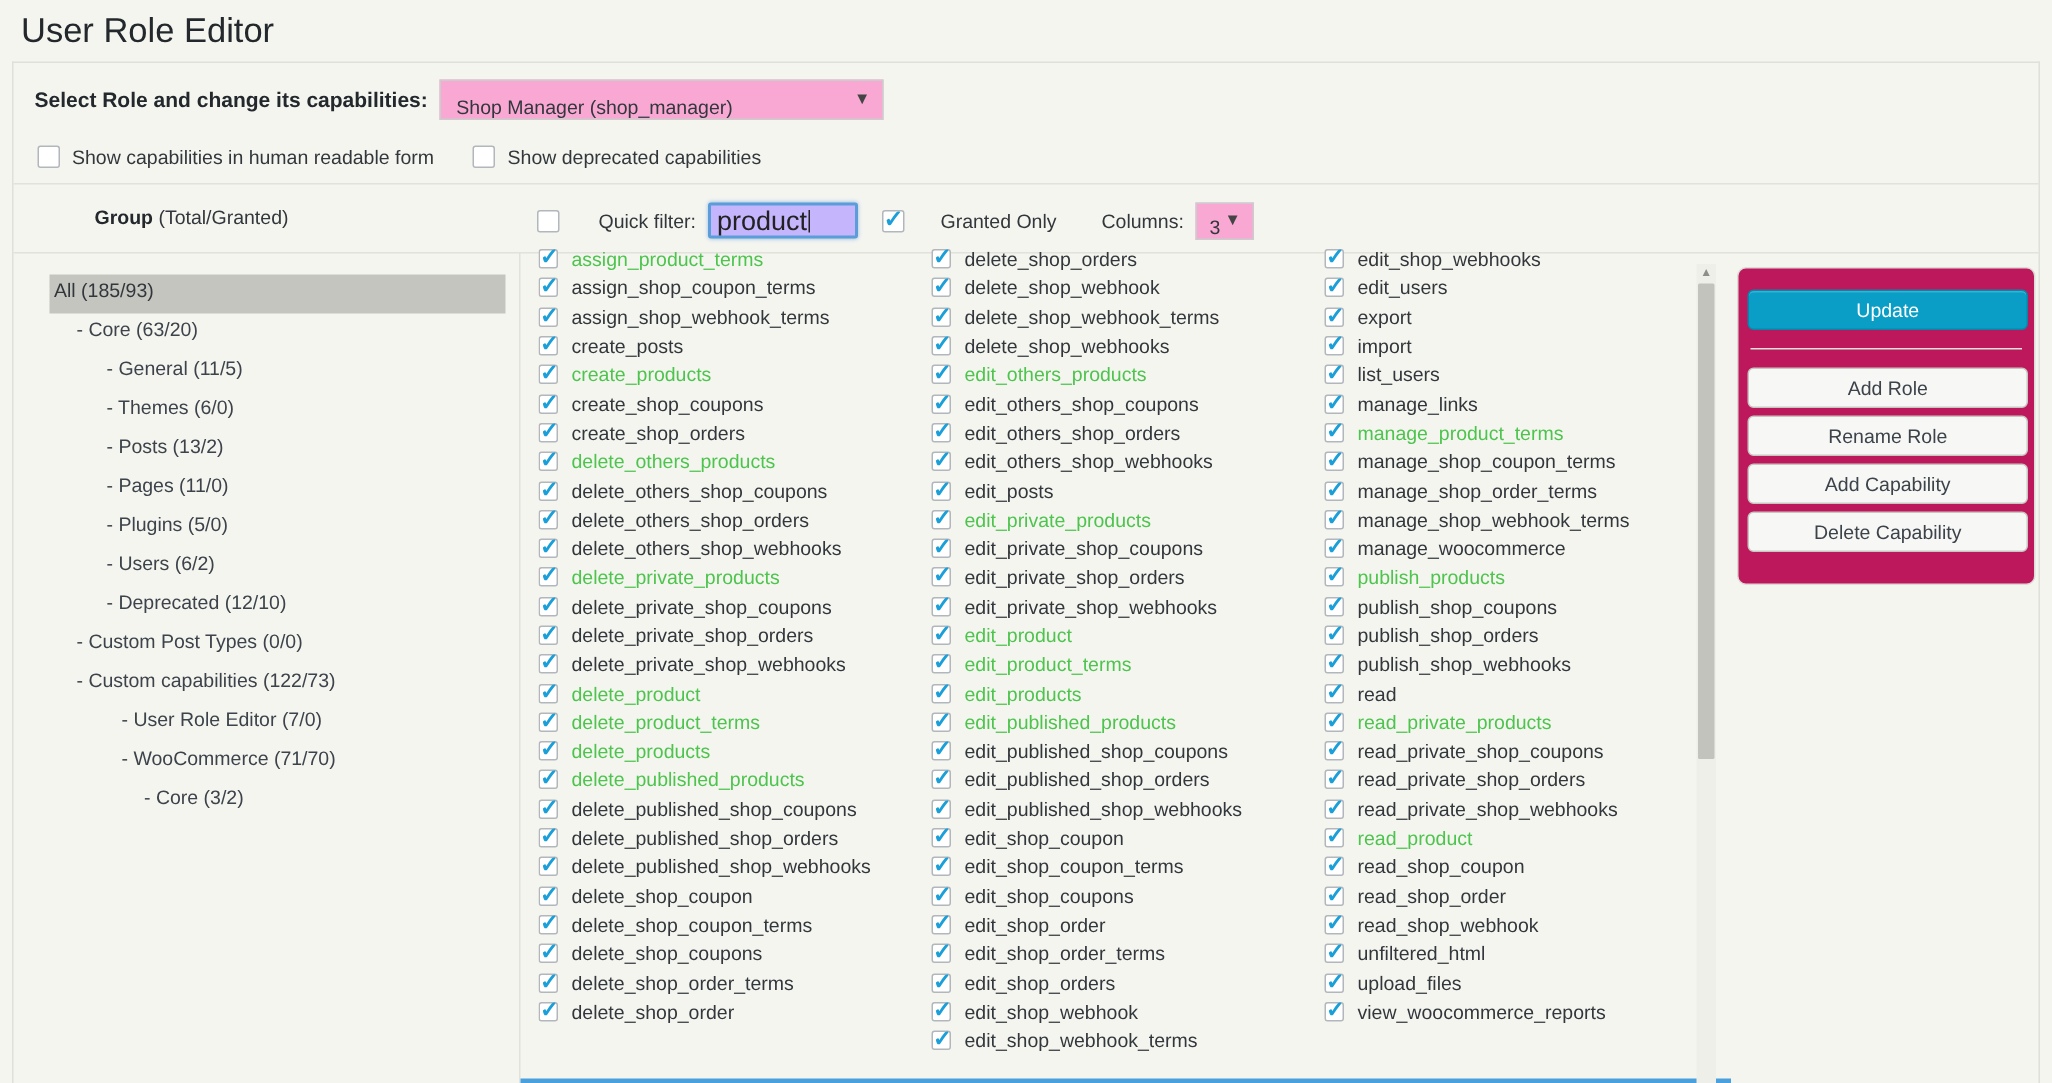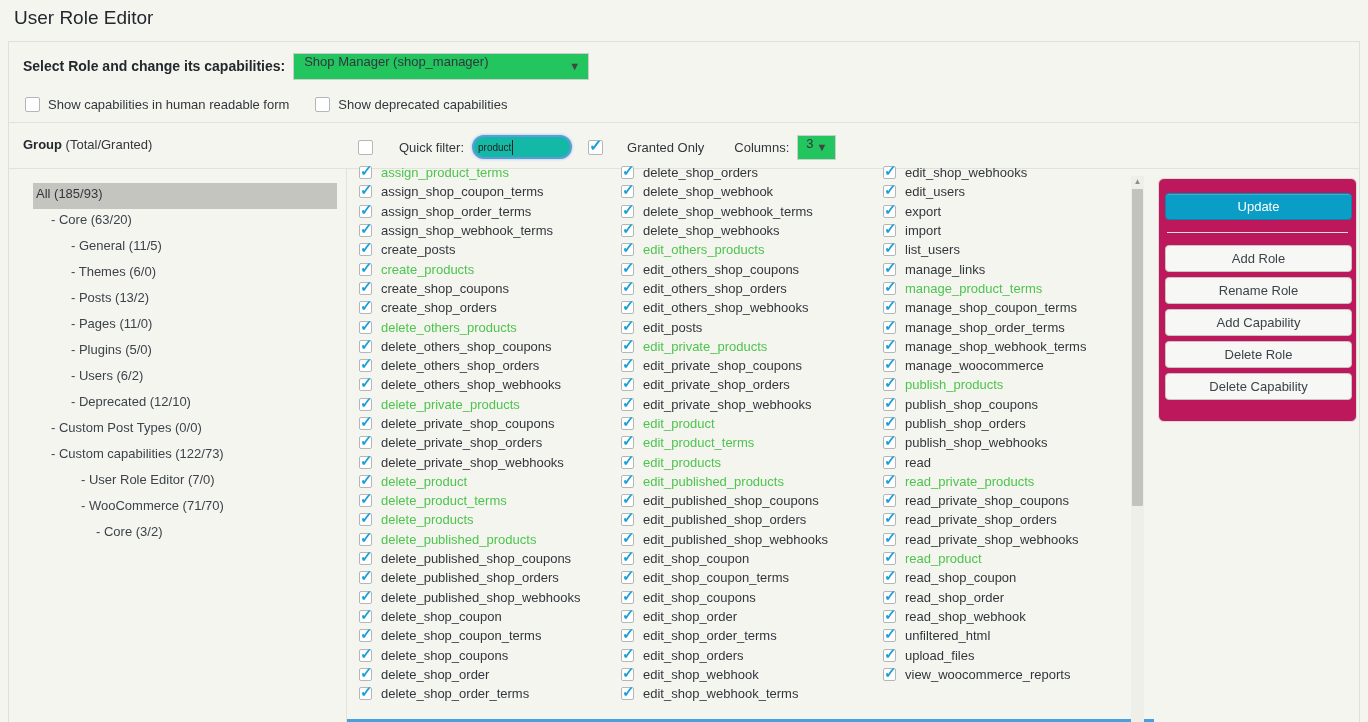--- a/index.html
+++ b/index.html
@@ -6,34 +6,34 @@
   html,body { width:1368px; height:722px; }
   body {
     position: relative;
     background: #f5f5f0;
     font-family: "Liberation Sans", sans-serif;
     color: #32373c;
     overflow: hidden;
   }
   .page-title {
     position: absolute; left: 14px; top: 7px;
-    font-size: 19px; font-weight: 400; color: #23282d;
+    font-size: 23px; font-weight: 400; color: #23282d;
   }
   .container {
     position: absolute; left: 8px; right: 8px; top: 41px; bottom: 0;
     border: 1px solid #e0e0da; border-bottom: none;
     background: #f5f5f0;
     text-decoration: underline;
   }
   
   .role-row { position: absolute; left: 14px; top: 10px; height: 28px; display: flex; align-items: center; }
   .role-label { font-size: 14px; font-weight: bold; color: #23282d; margin-right: 8px; }
   .select {
-    position: relative; background: #22c55e; border: 1px solid #ccc;
-    font-size: 13px; color: #32373c; display: inline-flex; align-items: flex-start;
+    position: relative; background: #f9a8d4; border: 1px solid #ccc;
+    font-size: 13px; color: #32373c; display: inline-flex; align-items: flex-end;
   }
   .role-select { width: 296px; height: 27px; padding: 0 22px 0 10px; }
   .select .chev {
     position: absolute; right: 8px; top: 50%; transform: translateY(-50%);
     font-size: 11px; color: #444;
   }
   
   .options-row { position: absolute; left: 16px; top: 52px; height: 18px; display: flex; align-items: flex-end; font-size: 13px; }
   .opt { display: flex; align-items: center; margin-right: 26px; }
   .opt .cb { margin-right: 8px; }
@@ -49,29 +49,29 @@
     content: "✓"; position: absolute; left: 0px; top: -5px;
     font-size: 16px; font-weight: bold; color: #1a9fd9;
   }
   .cb.small.checked::after { font-size: 15px; top: -5px; }
   
   .hdiv { position: absolute; left: 0; right: 0; height: 0; border-top: 1px solid #e2e2dc; }
   .div1 { top: 80px; } .div2 { top: 126px; }
   .vdiv { position: absolute; left: 337px; top: 126px; bottom: 0; width: 0; border-left: 1px solid #e2e2dc; }
   
   .group-header { position: absolute; left: 14px; top: 95px; font-size: 13px; color: #32373c; }
-  .group-header b { color: #23282d; }
+  .group-header b { color: #23282d; margin-left: 40px; }
   .filter-row { position: absolute; left: 349px; top: 88px; height: 34px; display: flex; align-items: center; font-size: 13px; }
   .qf-label { margin: 0 8px 0 26px; color: #32373c; }
   .text-input {
     display: inline-flex; align-items: center;
-    width: 100px; height: 24px; background: #14b8a6;
-    border: 2px solid #5b9dd9; border-radius: 12px;
+    width: 100px; height: 24px; background: #c4b5fd;
+    border: 2px solid #5b9dd9; border-radius: 2px;
     box-shadow: 0 0 3px rgba(91,157,217,.6);
-    padding: 0 4px; font-size: 10px; color: #222;
+    padding: 0 4px; font-size: 18px; color: #222;
   }
   .caret { display: inline-block; width: 1px; height: 15px; background: #222; margin-left: 1px; }
   .granted-label { margin: 0 0 0 24px; }
   .columns-label { margin: 0 8px 0 30px; }
   .columns-select { width: 39px; height: 25px; padding: 0 16px 0 8px; }
   .filter-row .cb { margin-top: 1px; }
   
   .tree { position: absolute; left: 0; top: 127px; bottom: 0; width: 337px; padding-top: 14px; font-size: 13px; color: #3c434a; }
   .tree-item { height: 26px; line-height: 22px; cursor: pointer; white-space: nowrap; }
   .tree-item.lv0 { padding-left: 27px; }
@@ -184,24 +184,20 @@
         <div class="cap-row">
           <span class="cb small checked"></span>
           <span class="cap-label hl">assign_product_terms</span>
         </div>
         <div class="cap-row">
           <span class="cb small checked"></span>
           <span class="cap-label">assign_shop_coupon_terms</span>
         </div>
         <div class="cap-row">
           <span class="cb small checked"></span>
-          <span class="cap-label">assign_shop_order_terms</span>
-        </div>
-        <div class="cap-row">
-          <span class="cb small checked"></span>
           <span class="cap-label">assign_shop_webhook_terms</span>
         </div>
         <div class="cap-row">
           <span class="cb small checked"></span>
           <span class="cap-label">create_posts</span>
         </div>
         <div class="cap-row">
           <span class="cb small checked"></span>
           <span class="cap-label hl">create_products</span>
         </div>
@@ -280,25 +276,25 @@
         <div class="cap-row">
           <span class="cb small checked"></span>
           <span class="cap-label">delete_shop_coupon_terms</span>
         </div>
         <div class="cap-row">
           <span class="cb small checked"></span>
           <span class="cap-label">delete_shop_coupons</span>
         </div>
         <div class="cap-row">
           <span class="cb small checked"></span>
+          <span class="cap-label">delete_shop_order_terms</span>
+        </div>
+        <div class="cap-row">
+          <span class="cb small checked"></span>
           <span class="cap-label">delete_shop_order</span>
-        </div>
-        <div class="cap-row">
-          <span class="cb small checked"></span>
-          <span class="cap-label">delete_shop_order_terms</span>
         </div>
       </div>
     <div class="caps-col">
         <div class="cap-row">
           <span class="cb small checked"></span>
           <span class="cap-label">delete_shop_orders</span>
         </div>
         <div class="cap-row">
           <span class="cb small checked"></span>
           <span class="cap-label">delete_shop_webhook</span>
@@ -525,17 +521,16 @@
     <div class="scroll-arrow">▲</div>
     <div class="scroll-thumb"></div>
   </div>
 
   <div class="actions">
     <button class="btn primary">Update</button>
     <div class="actions-divider"></div>
     <button class="btn secondary">Add Role</button>
     <button class="btn secondary">Rename Role</button>
     <button class="btn secondary">Add Capability</button>
-    <button class="btn secondary">Delete Role</button>
     <button class="btn secondary">Delete Capability</button>
   </div>
 
 </div>
 
 </body></html>

